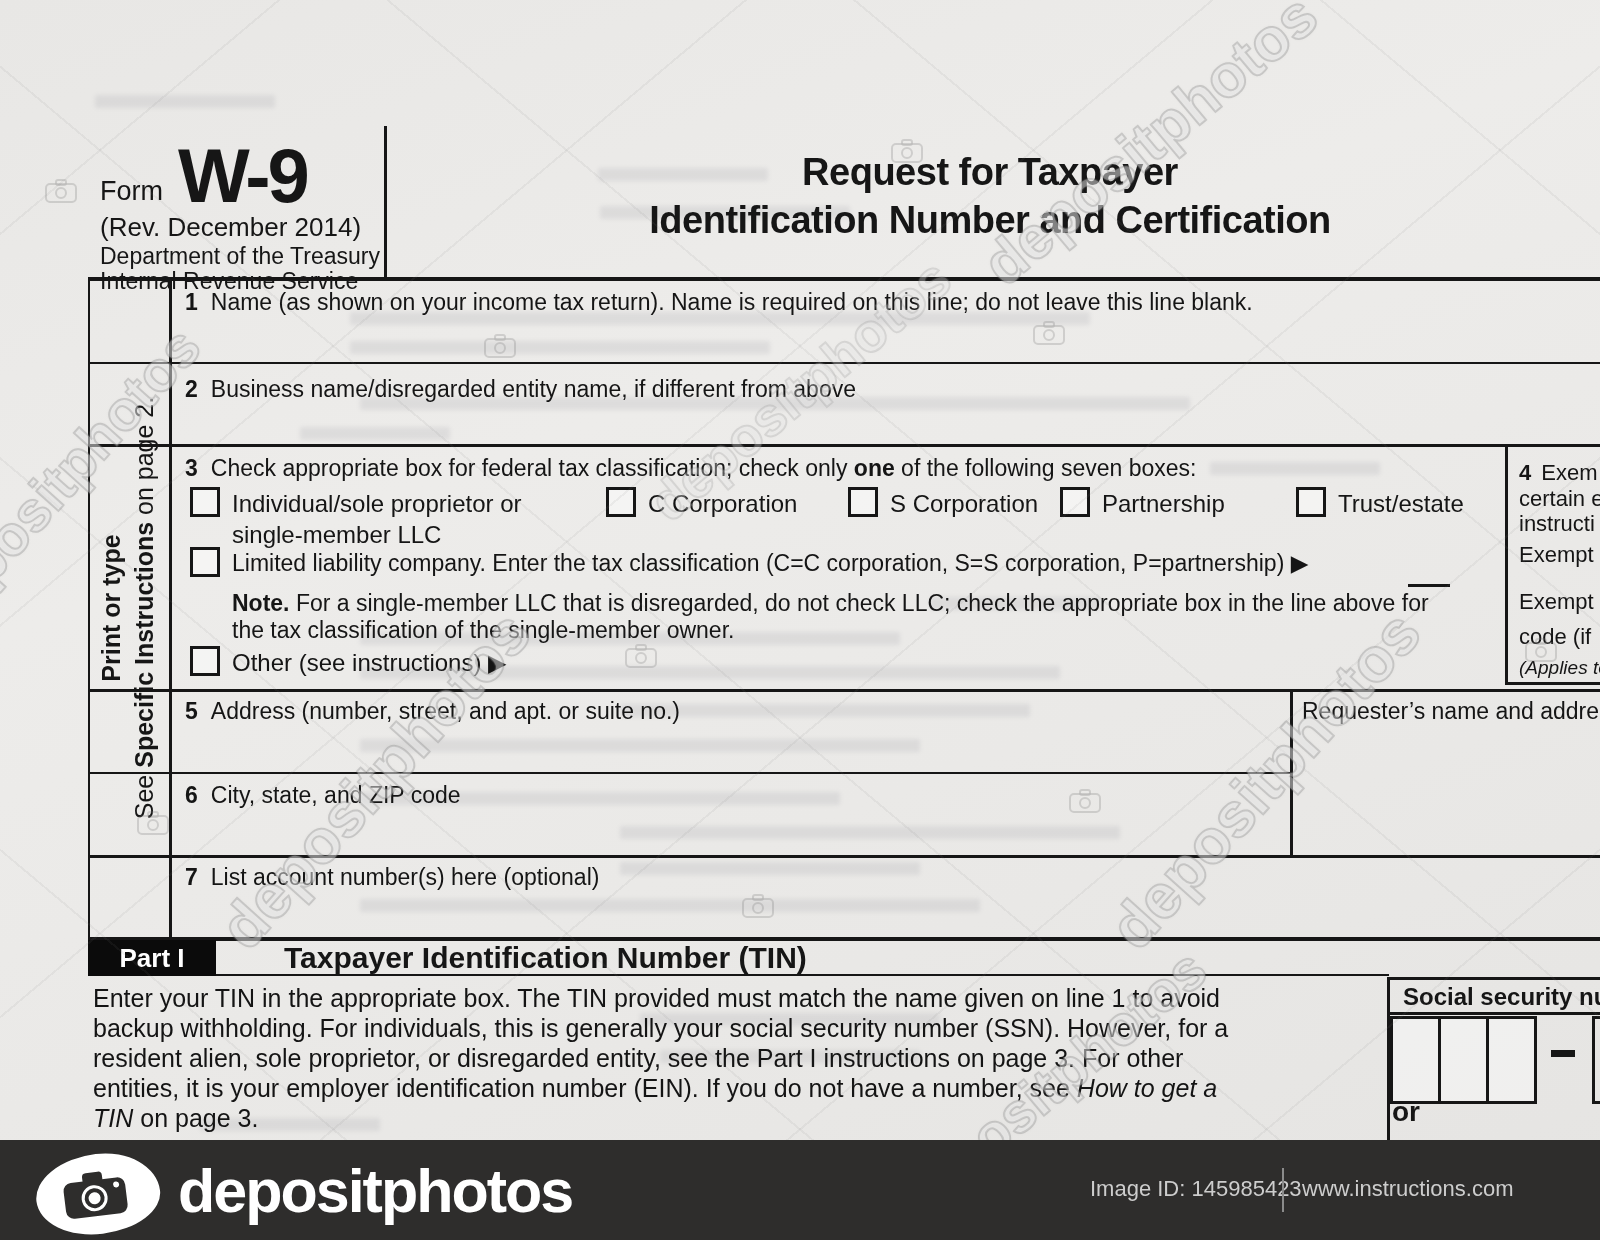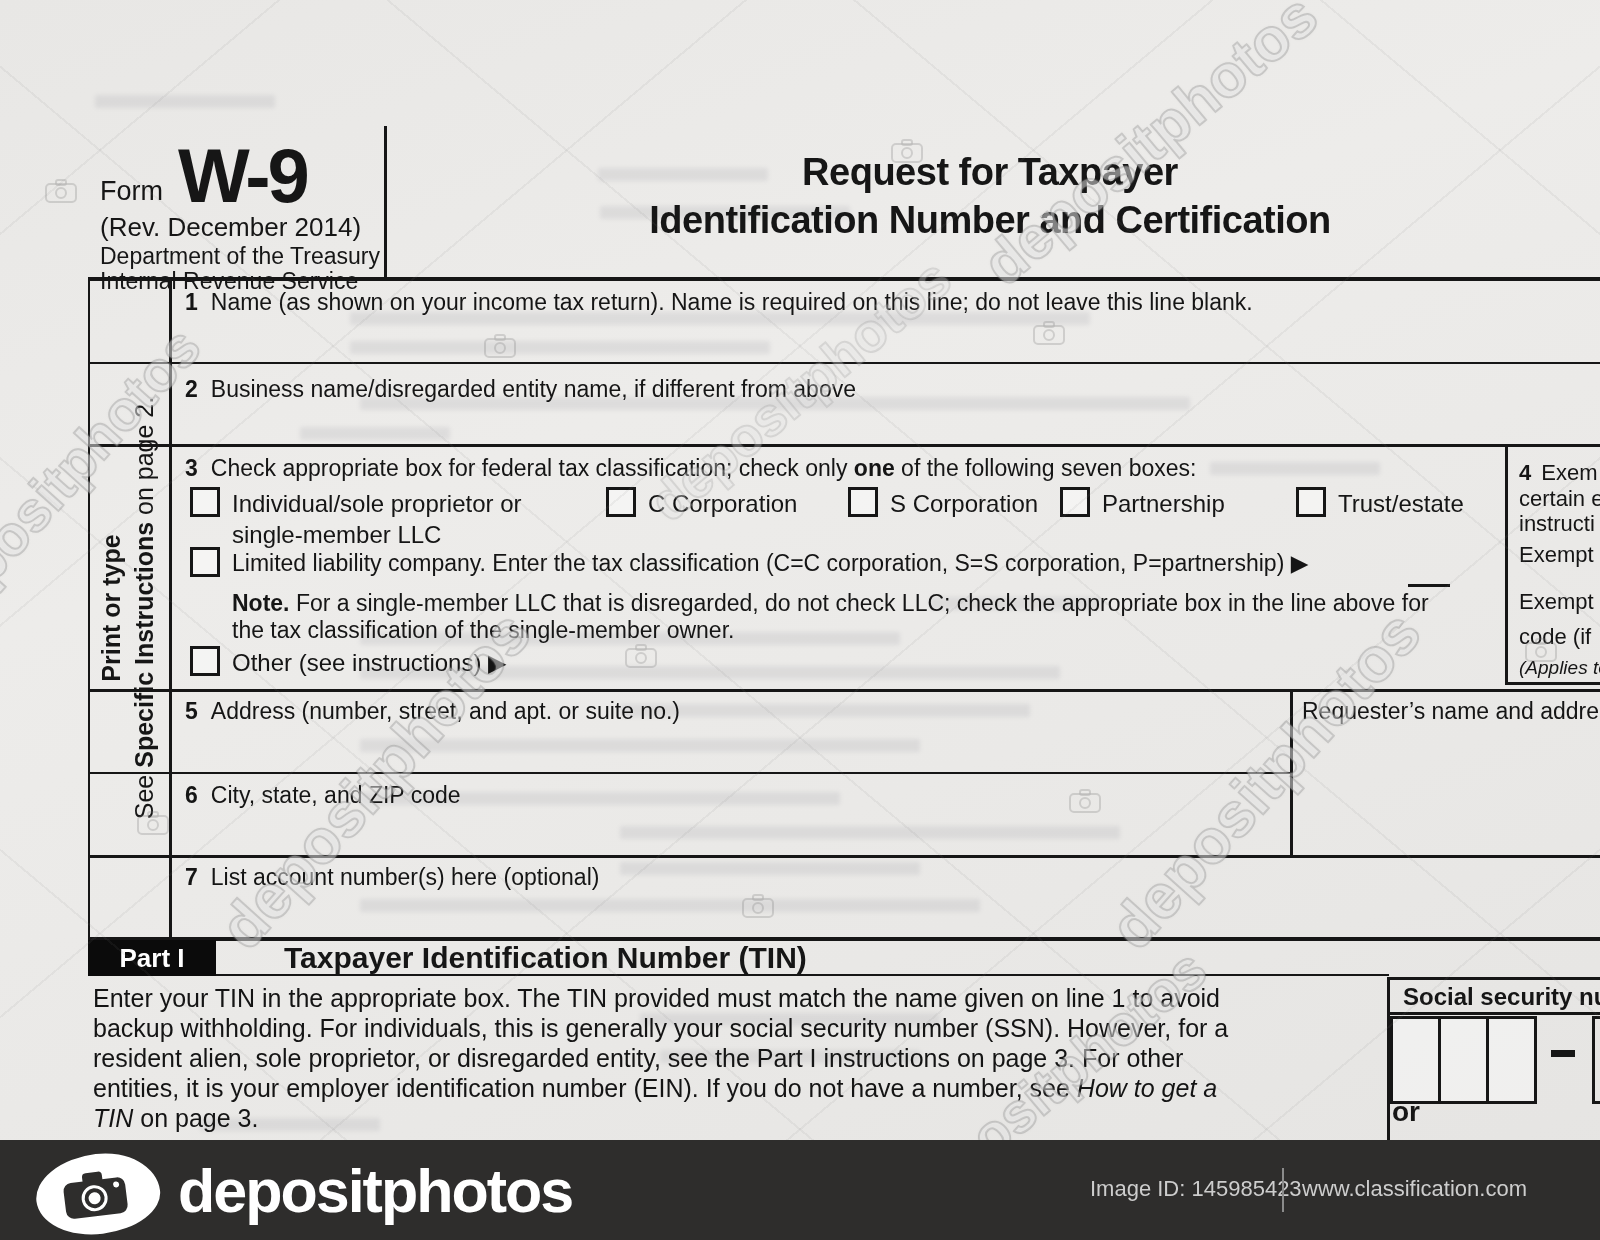--- a/index.html
+++ b/index.html
@@ -252,16 +252,16 @@
     <svg width="76" height="58" viewBox="0 0 76 58" style="position:absolute;left:58px;top:24px;transform:rotate(-7deg);">
       <rect x="6" y="16" width="62" height="36" rx="8" fill="#2e2d2c"></rect>
       <rect x="26" y="8" width="20" height="12" rx="4" fill="#2e2d2c"></rect>
       <circle cx="36" cy="34" r="13" fill="#ffffff"></circle>
       <circle cx="36" cy="34" r="8" fill="none" stroke="#2e2d2c" stroke-width="4"></circle>
       <circle cx="59" cy="23" r="3" fill="#ffffff"></circle>
     </svg>
     <span class="logo-text">depositphotos</span>
     <span class="fmeta" style="left:1090px;">Image ID: 145985423</span>
     <div style="position:absolute;left:1282px;top:28px;width:2px;height:44px;background:#8b8b8b;"></div>
-    <span class="fmeta" style="left:1302px;">www.classification.com</span>
+    <span class="fmeta" style="left:1302px;">www.instructions.com</span>
   </div>
 
 </div>
 
 </body></html>

